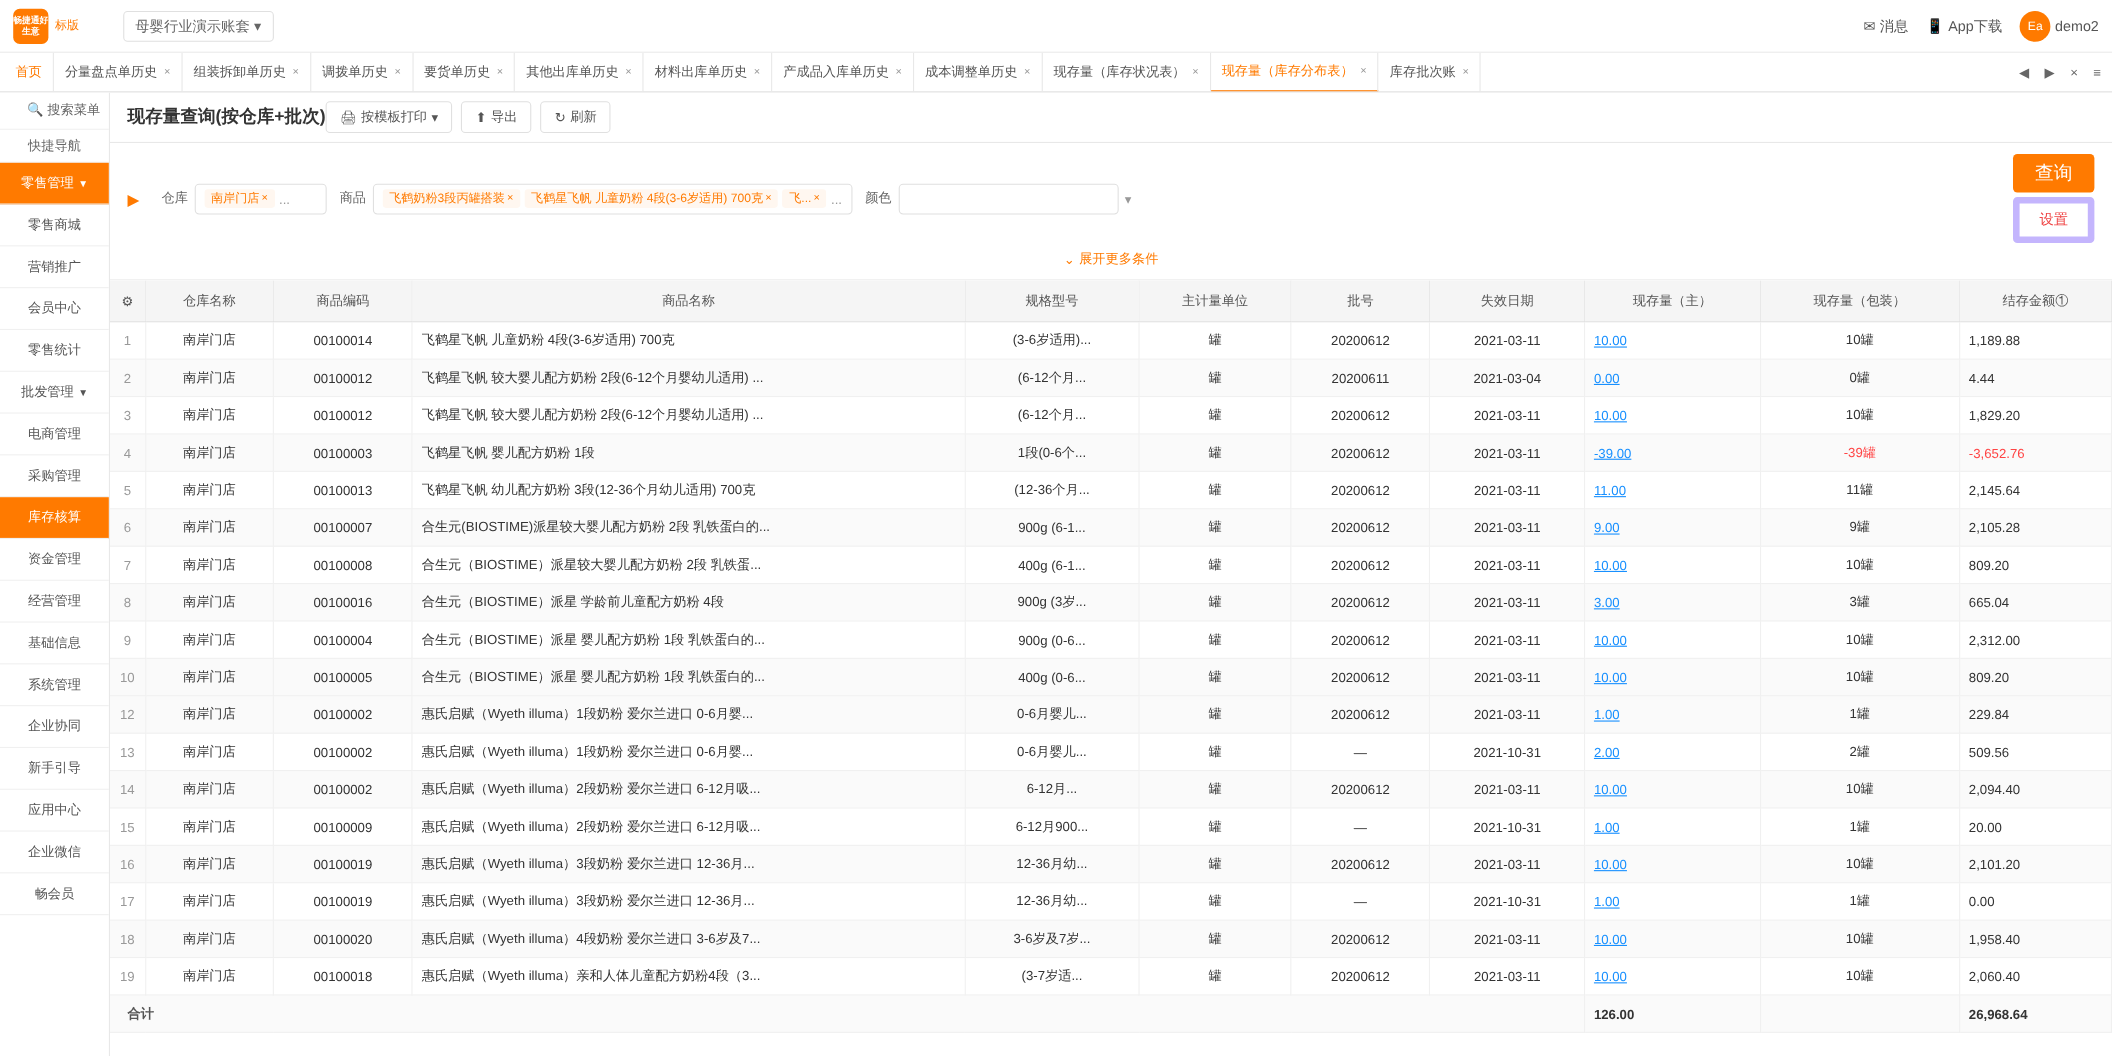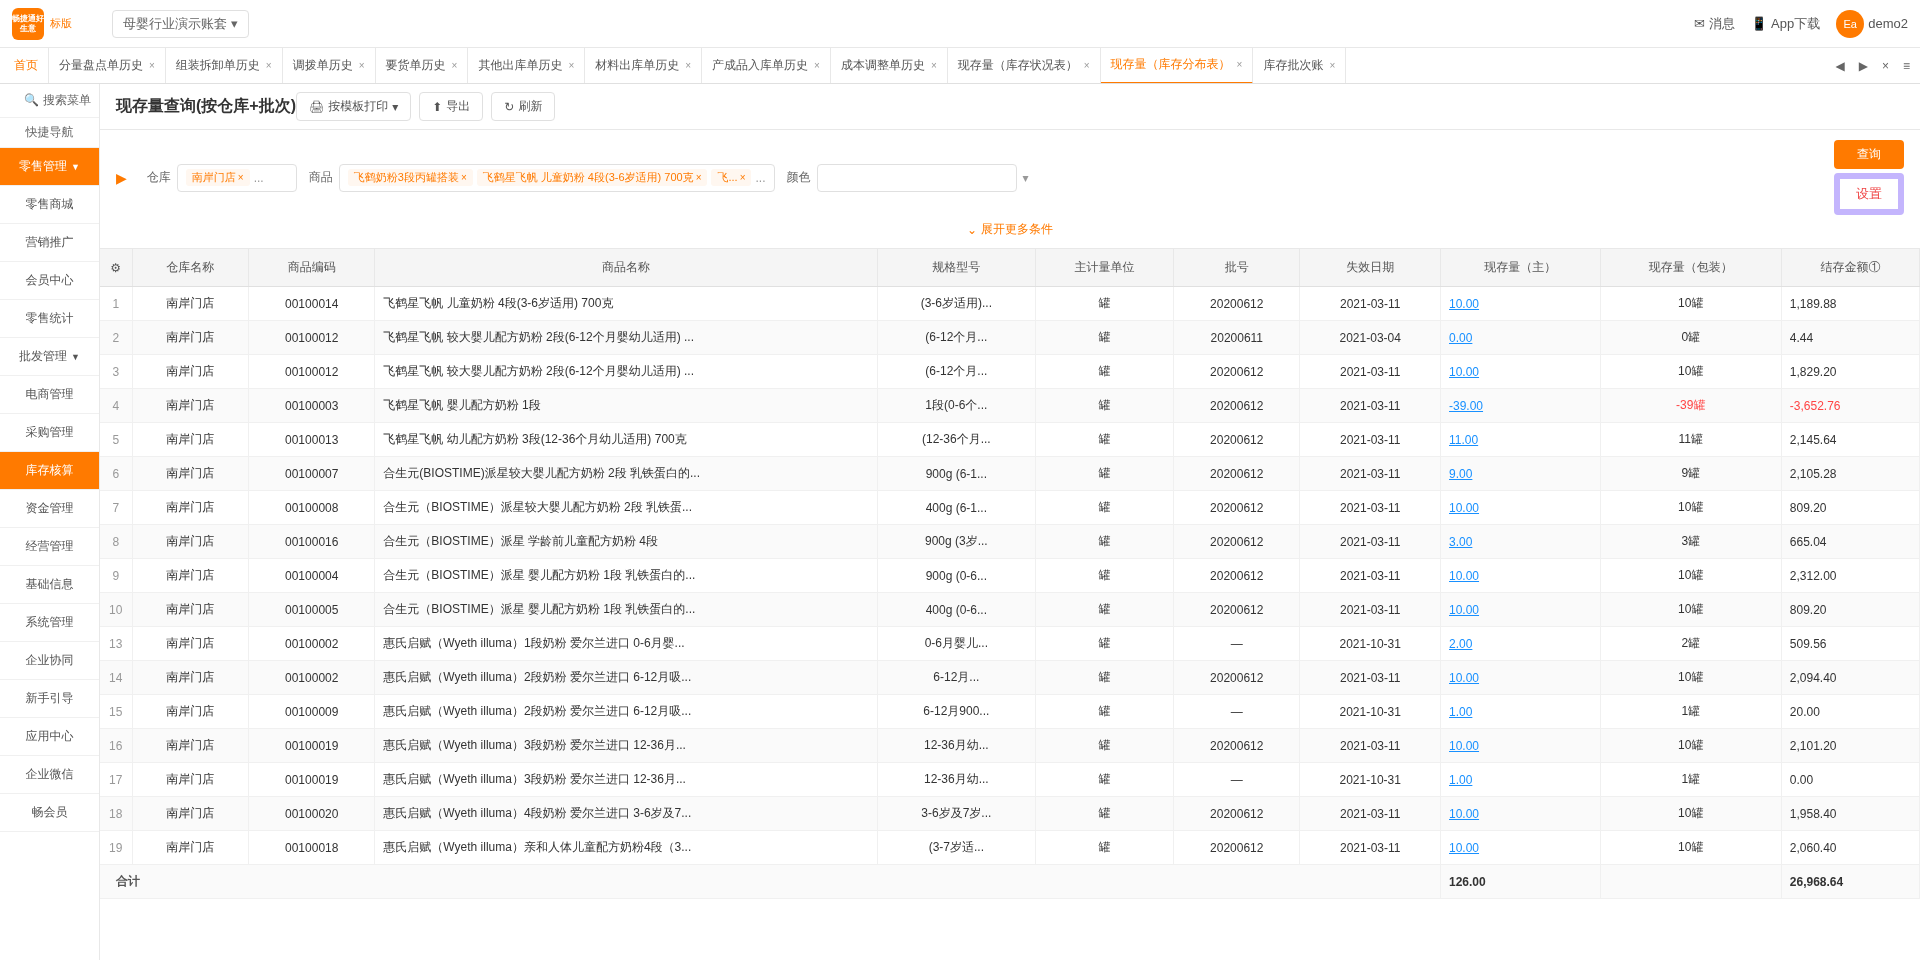--- a/index.html
+++ b/index.html
@@ -47,21 +47,21 @@
     
     .filter-area { background: #fff; padding: 10px 16px; border-bottom: 1px solid #e8e8e8; flex-shrink: 0; }
     .filter-row { display: flex; align-items: center; gap: 12px; flex-wrap: wrap; }
     .filter-item { display: flex; align-items: center; gap: 6px; }
     .filter-label { font-size: 12px; color: #666; white-space: nowrap; }
     .filter-tag-container { display: flex; align-items: center; gap: 4px; flex-wrap: wrap; min-width: 120px; border: 1px solid #e0e0e0; border-radius: 4px; padding: 3px 8px; background: #fff; min-height: 28px; }
     .filter-tag { display: flex; align-items: center; gap: 2px; background: #fff7f0; color: #ff7a00; padding: 1px 6px; border-radius: 3px; font-size: 11px; cursor: pointer; }
     .filter-tag .tag-close { color: #ff7a00; font-size: 10px; cursor: pointer; }
     .filter-more { color: #999; font-size: 12px; cursor: pointer; }
     .filter-expand { display: flex; align-items: center; gap: 4px; color: #ff7a00; font-size: 12px; cursor: pointer; margin-top: 6px; justify-content: center; }
-    .btn-query { background: #ff7a00; color: white; border: none; padding: 6px 20px; border-radius: 4px; cursor: pointer; font-size: 12px; }
+    .btn-query { background: #ff7a00; color: white; border: none; padding: 6px 20px; border-radius: 4px; cursor: pointer; font-size: 17px; }
     .btn-setting { background: #fff; color: #ef4444; border: 6px solid #c4b5fd; padding: 6px 16px; border-radius: 4px; cursor: pointer; font-size: 13px; }
     .query-btns { display: flex; flex-direction: column; gap: 4px; margin-left: auto; }
 
     
     .table-container { flex: 1; overflow: auto; background: #fff; margin: 0; }
     table { width: 100%; border-collapse: collapse; font-size: 12px; }
     thead tr { background: #f5f5f5; }
     th { padding: 10px 8px; text-align: center; font-weight: 500; color: #555; border-bottom: 1px solid #e0e0e0; border-right: 1px solid #e8e8e8; white-space: nowrap; position: sticky; top: 0; background: #f5f5f5; z-index: 1; }
     td { padding: 8px 8px; text-align: center; border-bottom: 1px solid #f0f0f0; border-right: 1px solid #f0f0f0; white-space: nowrap; }
     .td-left { text-align: left; }
@@ -438,20 +438,33 @@
       <td>00100005</td>
       <td class="td-left" style="max-width:280px; overflow:hidden; text-overflow:ellipsis;">合生元（BIOSTIME）派星 婴儿配方奶粉 1段 乳铁蛋白的...</td>
       <td>400g (0-6...</td>
       <td>罐</td>
       <td>20200612</td>
       <td>2021-03-11</td>
       <td class="td-right "><span class="link-val ">10.00</span></td>
       <td class="">10罐</td>
       <td class="td-right ">809.20</td>
     </tr>
+            <tr style="background: rgb(250, 250, 250);">
+      <td class="row-index">12</td>
+      <td>南岸门店</td>
+      <td>00100002</td>
+      <td class="td-left" style="max-width:280px; overflow:hidden; text-overflow:ellipsis;">惠氏启赋（Wyeth illuma）1段奶粉 爱尔兰进口 0-6月婴...</td>
+      <td>0-6月婴儿...</td>
+      <td>罐</td>
+      <td>20200612</td>
+      <td>2021-03-11</td>
+      <td class="td-right "><span class="link-val ">1.00</span></td>
+      <td class="">1罐</td>
+      <td class="td-right ">229.84</td>
+    </tr>
             <tr style="background: rgb(255, 255, 255);">
       <td class="row-index">13</td>
       <td>南岸门店</td>
       <td>00100002</td>
       <td class="td-left" style="max-width:280px; overflow:hidden; text-overflow:ellipsis;">惠氏启赋（Wyeth illuma）1段奶粉 爱尔兰进口 0-6月婴...</td>
       <td>0-6月婴儿...</td>
       <td>罐</td>
       <td>—</td>
       <td>2021-10-31</td>
       <td class="td-right "><span class="link-val ">2.00</span></td>

